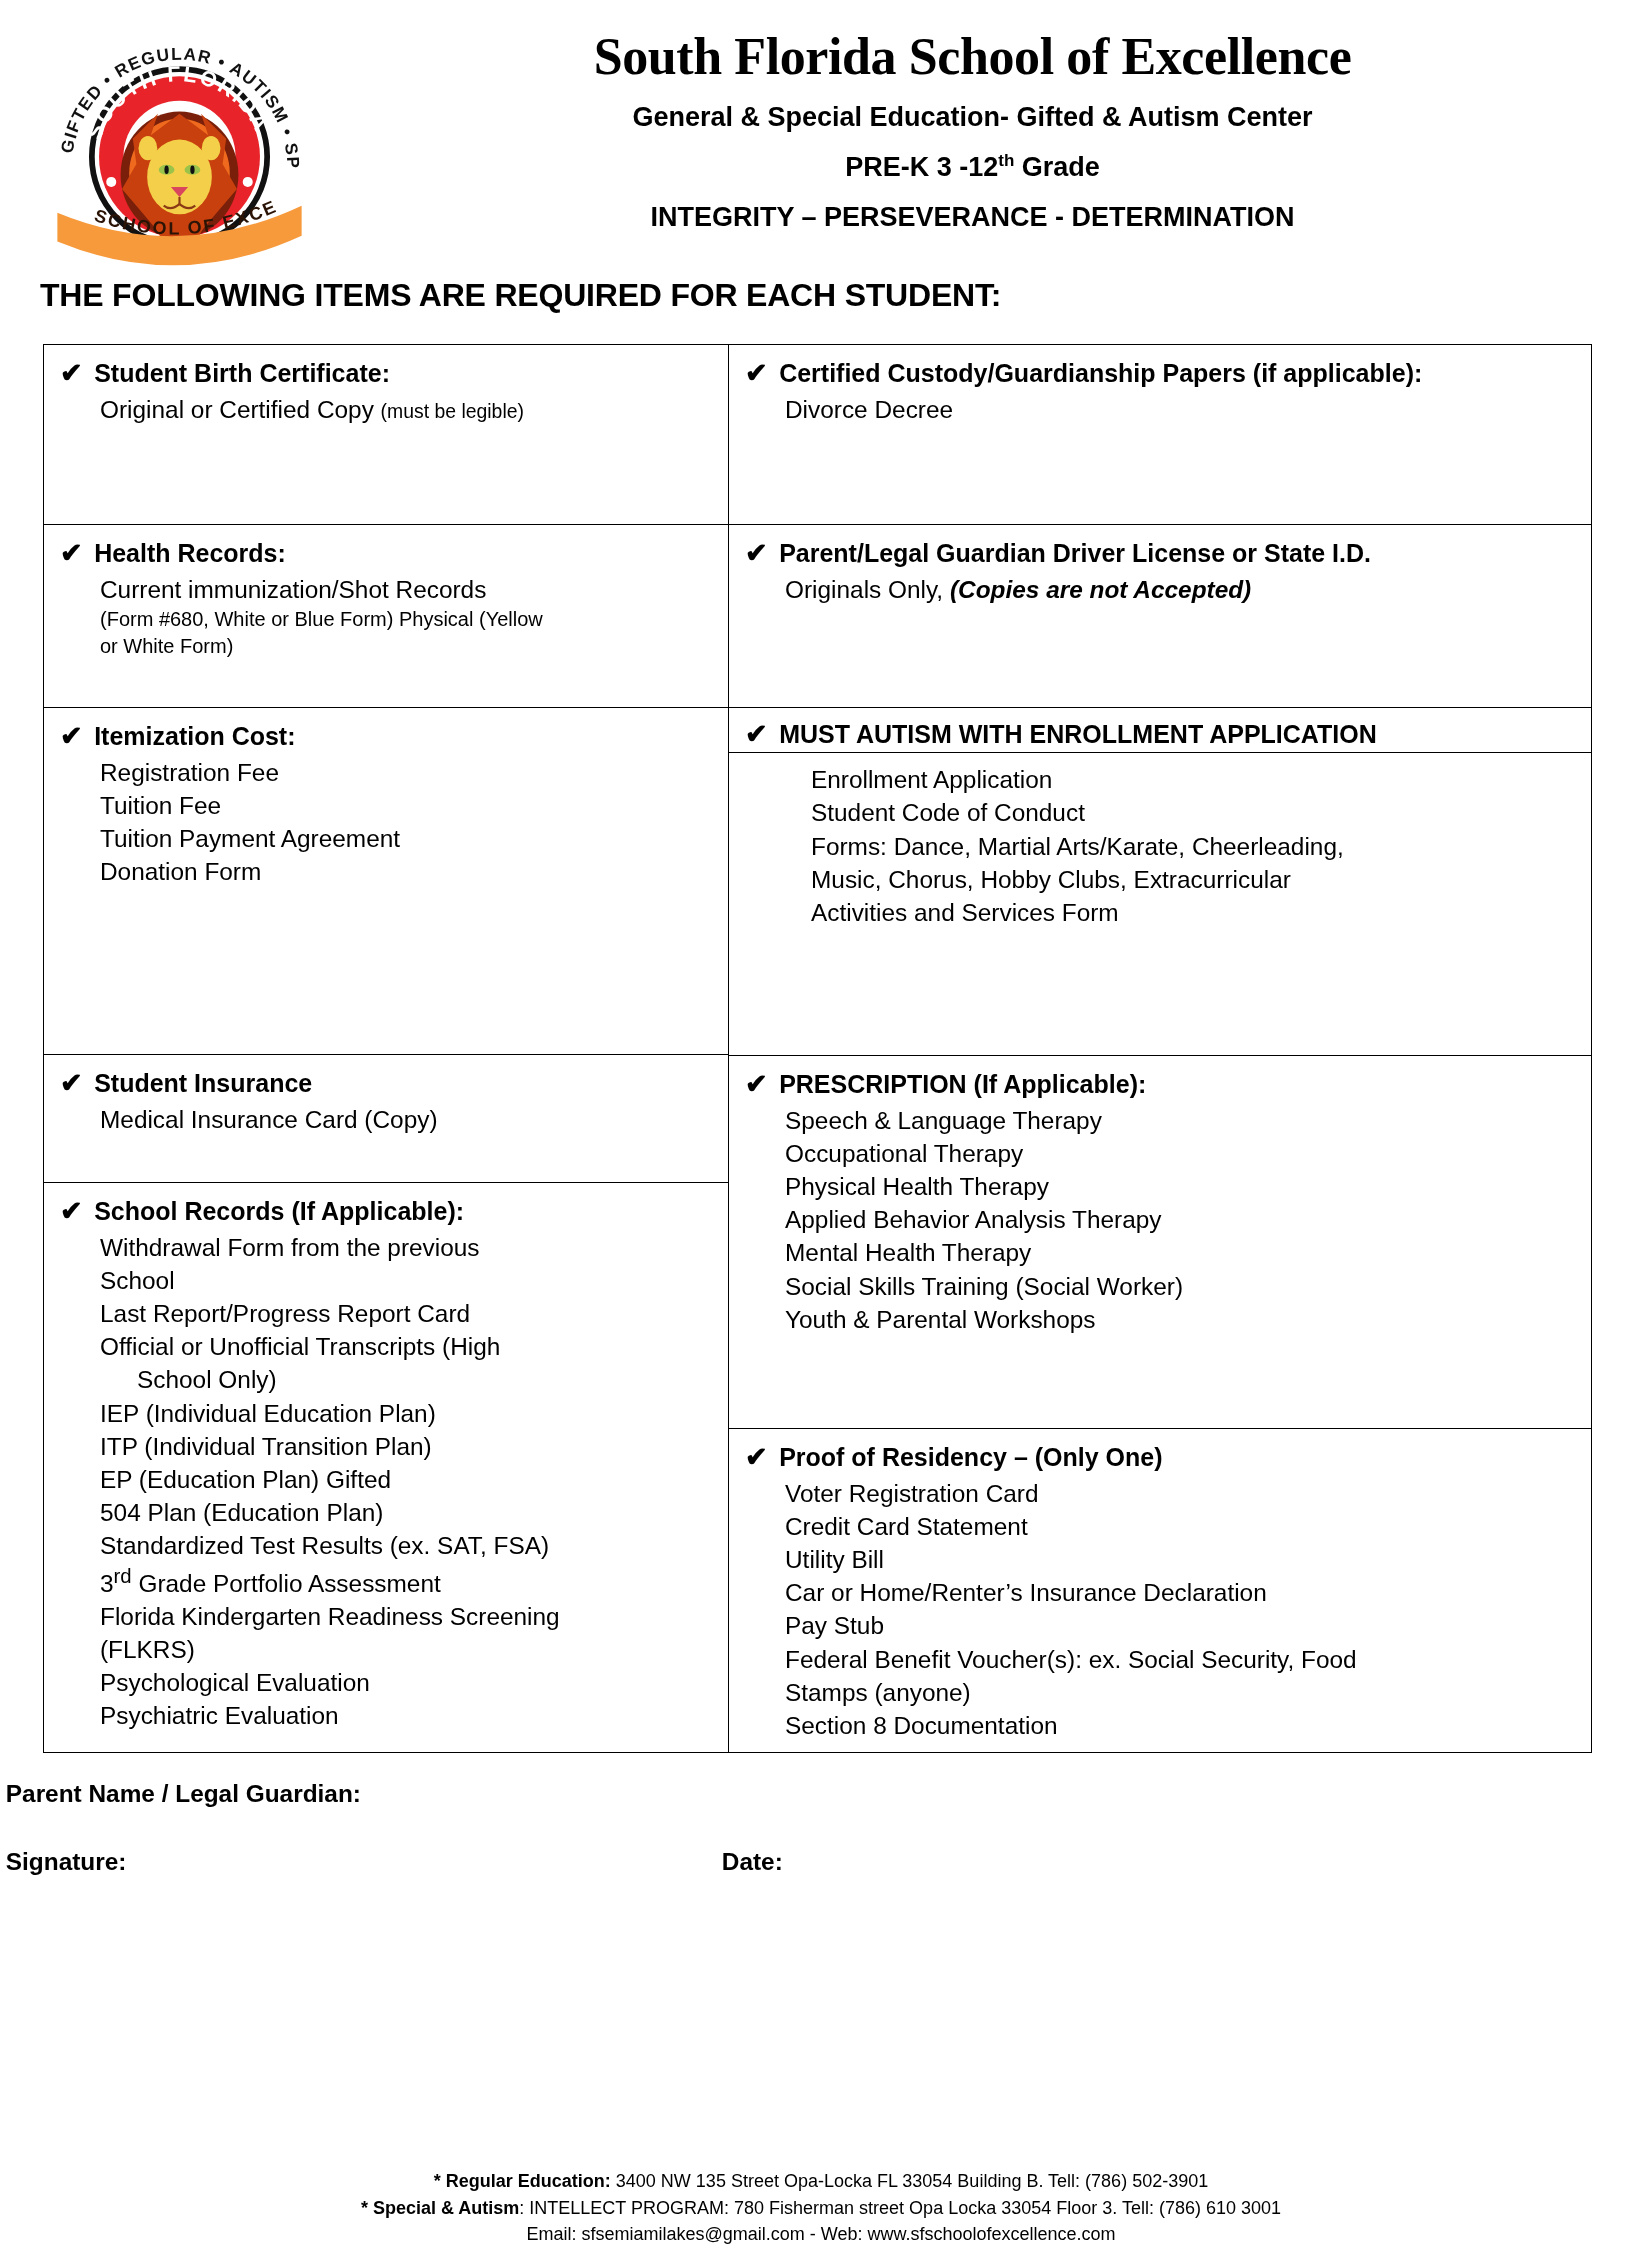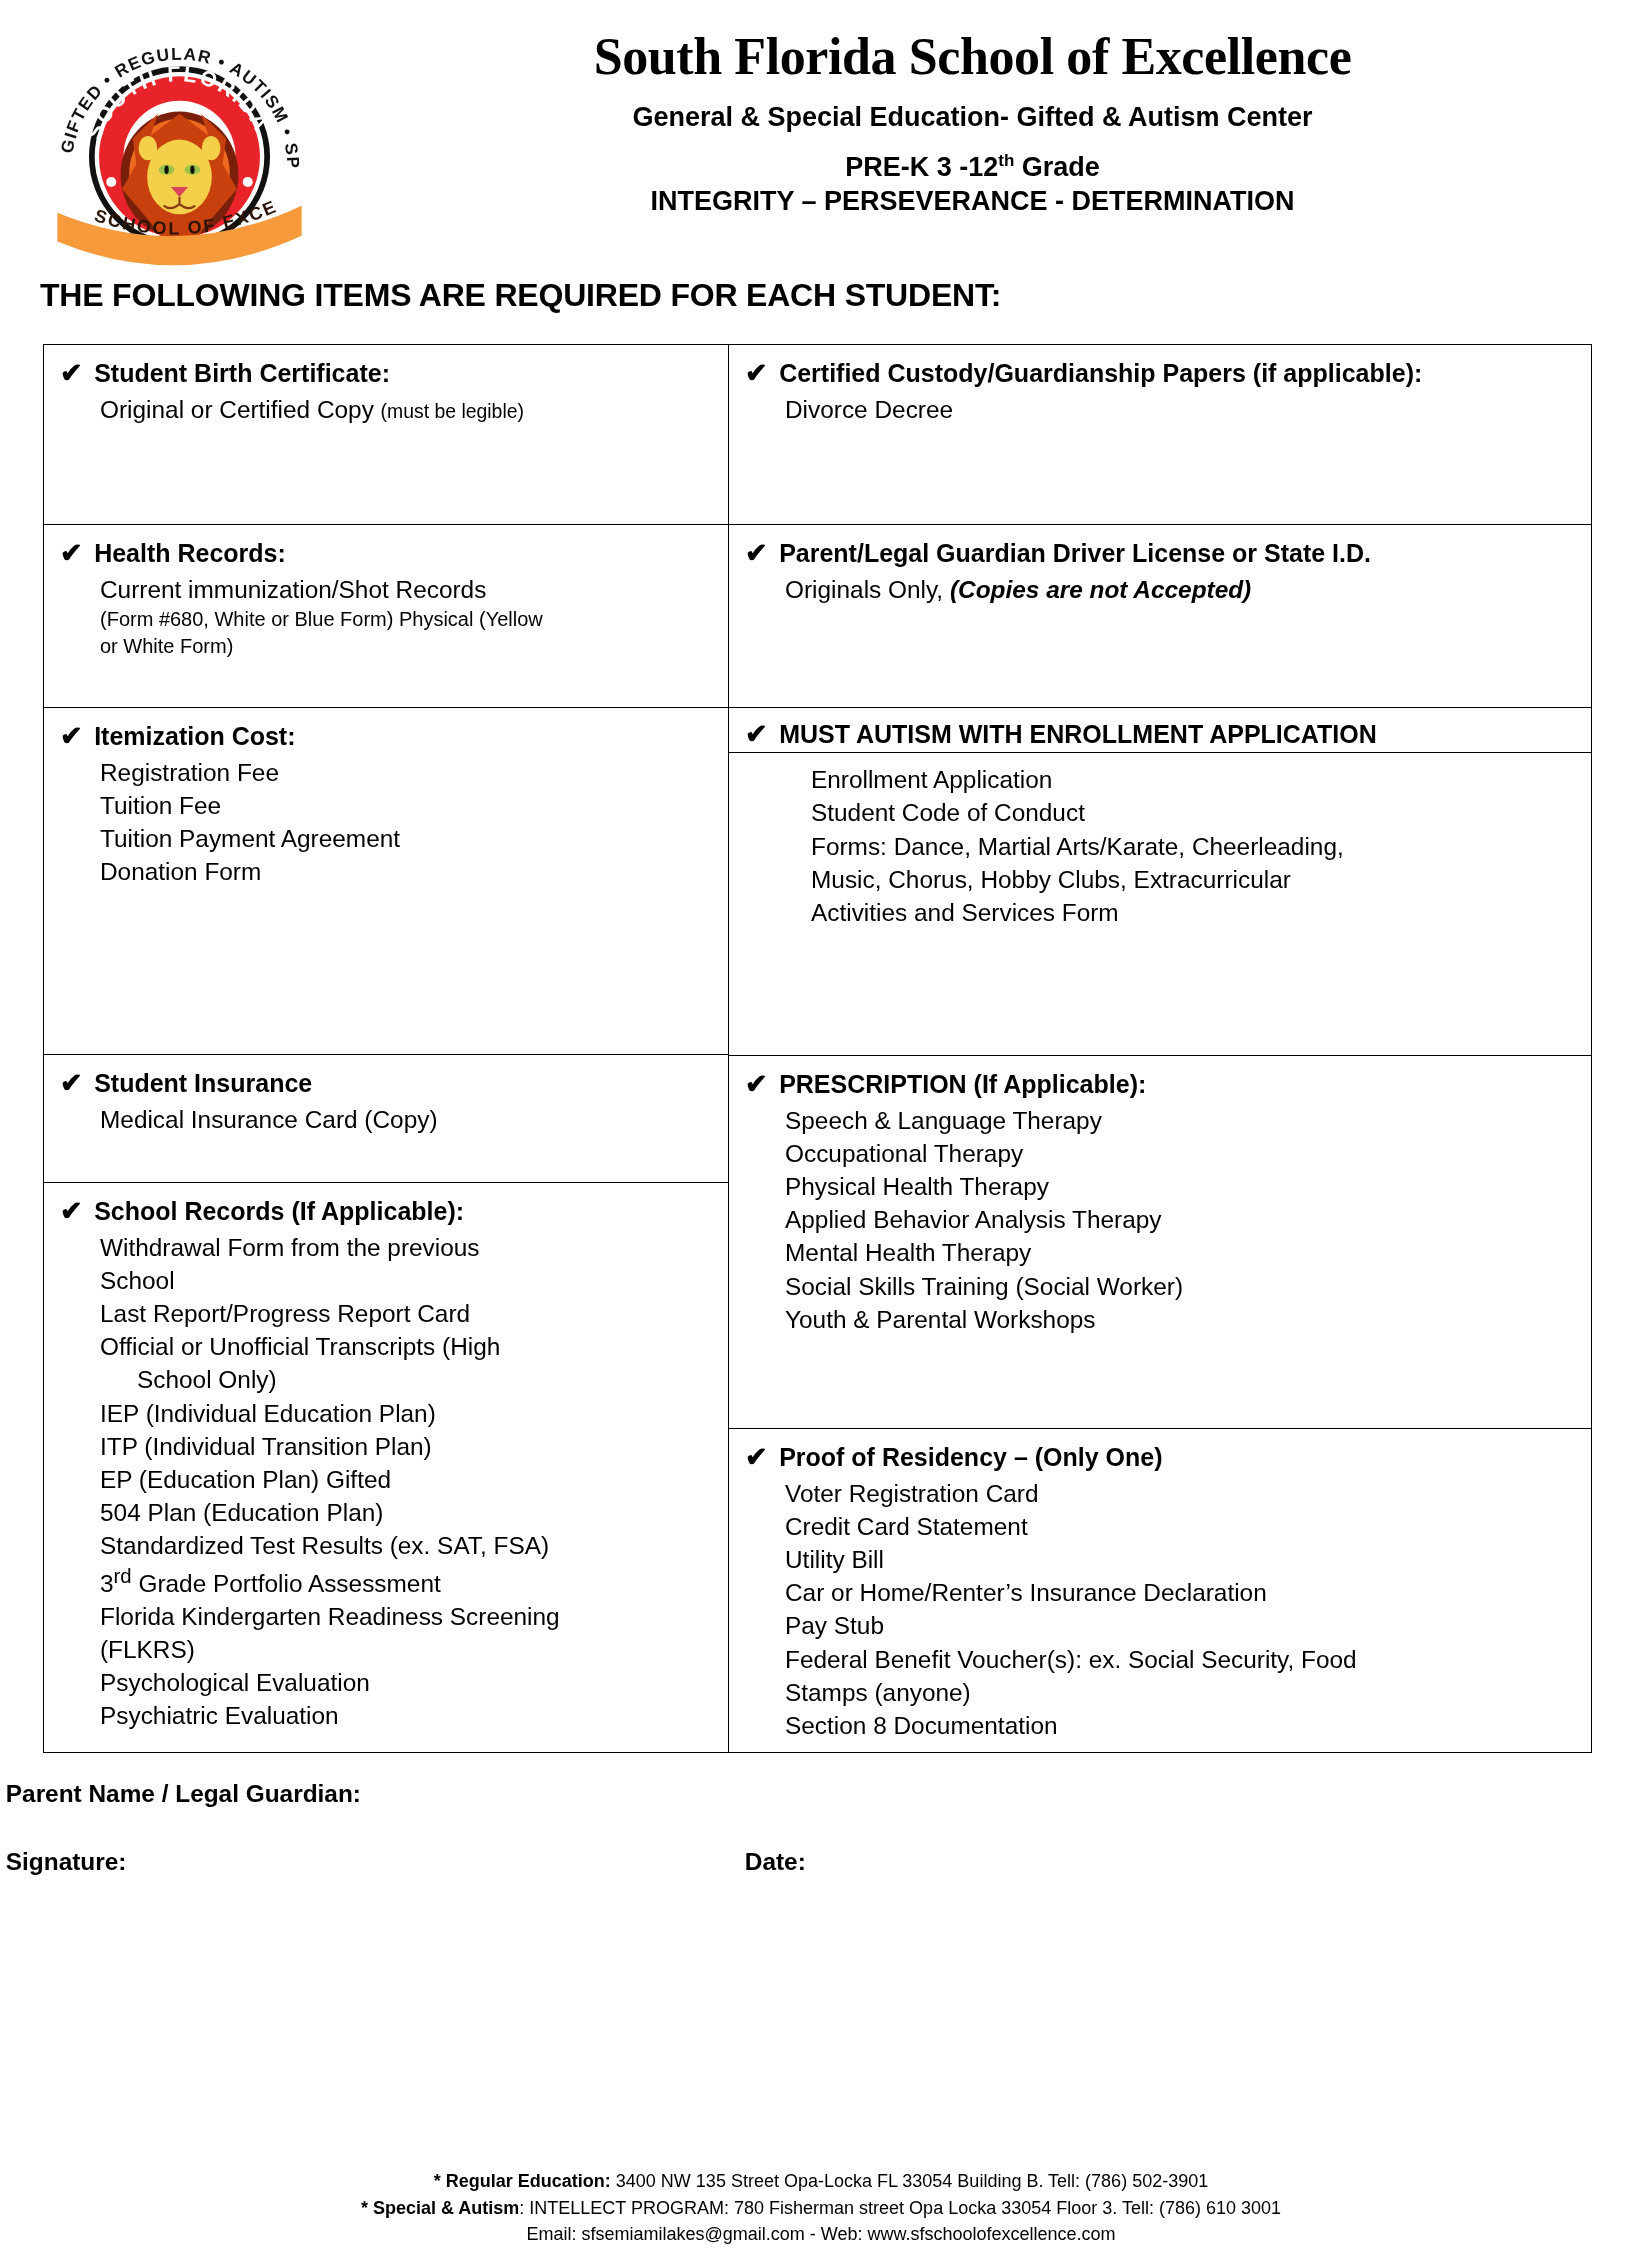--- a/index.html
+++ b/index.html
@@ -61,20 +61,21 @@
     font-size: 27px;
     font-weight: bold;
     line-height: 1.25;
     margin-bottom: 16px;
     font-stretch: condensed;
   }
   .subline2 {
     font-size: 27px;
     font-weight: bold;
     line-height: 1.25;
+    margin-bottom: 16px;
   }
   .subline2 sup { font-size: 17px; vertical-align: super; }
   .subline3 {
     font-size: 27px;
     font-weight: bold;
     line-height: 1.25;
   }
 
   
   .main-heading {
@@ -160,21 +161,21 @@
   }
   .sig-line {
     font-size: 24.4px;
     font-weight: bold;
     margin-bottom: 39px;
     position: relative;
     height: 29px;
   }
   .sig-line .date {
     position: absolute;
-    left: 739px;
+    left: 716px;
     top: 0;
   }
 
   
   .footer {
     position: absolute;
     left: 0;
     right: 0;
     bottom: 13px;
     text-align: center;

